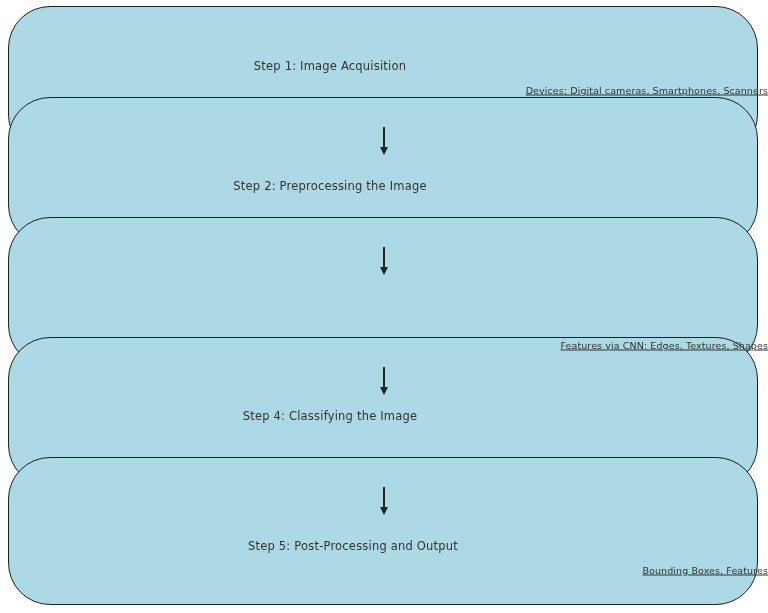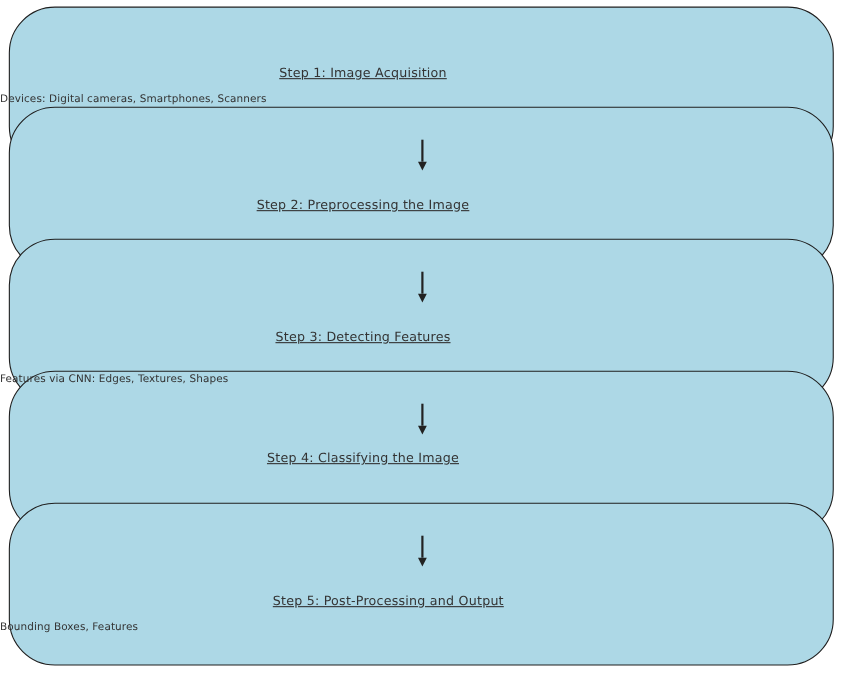--- a/index.html
+++ b/index.html
@@ -33,32 +33,32 @@
   .step-title {
     position: absolute;
     left: 0;
     width: 660px;
     text-align: center;
     transform: translateY(-50%);
     font-size: 11.5px;
     color: #333333;
     z-index: 10;
     letter-spacing: 0.2px;
-    text-decoration: underline;
   }
   .step-subtitle {
     position: absolute;
     left: 0;
     width: 768px;
-    text-align: left;
+    text-align: right;
     transform: translateY(-50%);
     font-size: 9.5px;
     color: #333333;
     z-index: 10;
     letter-spacing: 0.1px;
+    text-decoration: underline;
   }
   .t1 { top: 66px; }  .s1 { top: 90px; }
   .t2 { top: 186px; } .s2 { top: 210px; }
   .t3 { top: 306px; } .s3 { top: 330px; margin-top: 15px; }
   .t4 { top: 416px; } .s4 { top: 450px; }
   .t5 { top: 546px; margin-left: 23px; } .s5 { top: 570px; }
 
   .arrow {
     position: absolute;
     left: 384px;
@@ -97,21 +97,20 @@
   <div class="box box2"></div>
   <div class="box box3"></div>
   <div class="box box4"></div>
   <div class="box box5"></div>
 
   <div class="step-title t1">Step 1: Image Acquisition</div>
   <div class="step-subtitle s1">Devices: Digital cameras, Smartphones, Scanners</div>
 
   <div class="step-title t2">Step 2: Preprocessing the Image</div>
 
-  <div class="step-title t3">Step 3: Detecting Features</div>
   <div class="step-subtitle s3">Features via CNN: Edges, Textures, Shapes</div>
 
   <div class="step-title t4">Step 4: Classifying the Image</div>
 
   <div class="step-title t5">Step 5: Post-Processing and Output</div>
   <div class="step-subtitle s5">Bounding Boxes, Features</div>
 
   <div class="arrow a1">
     <div class="shaft"></div>
     <div class="head"></div>

